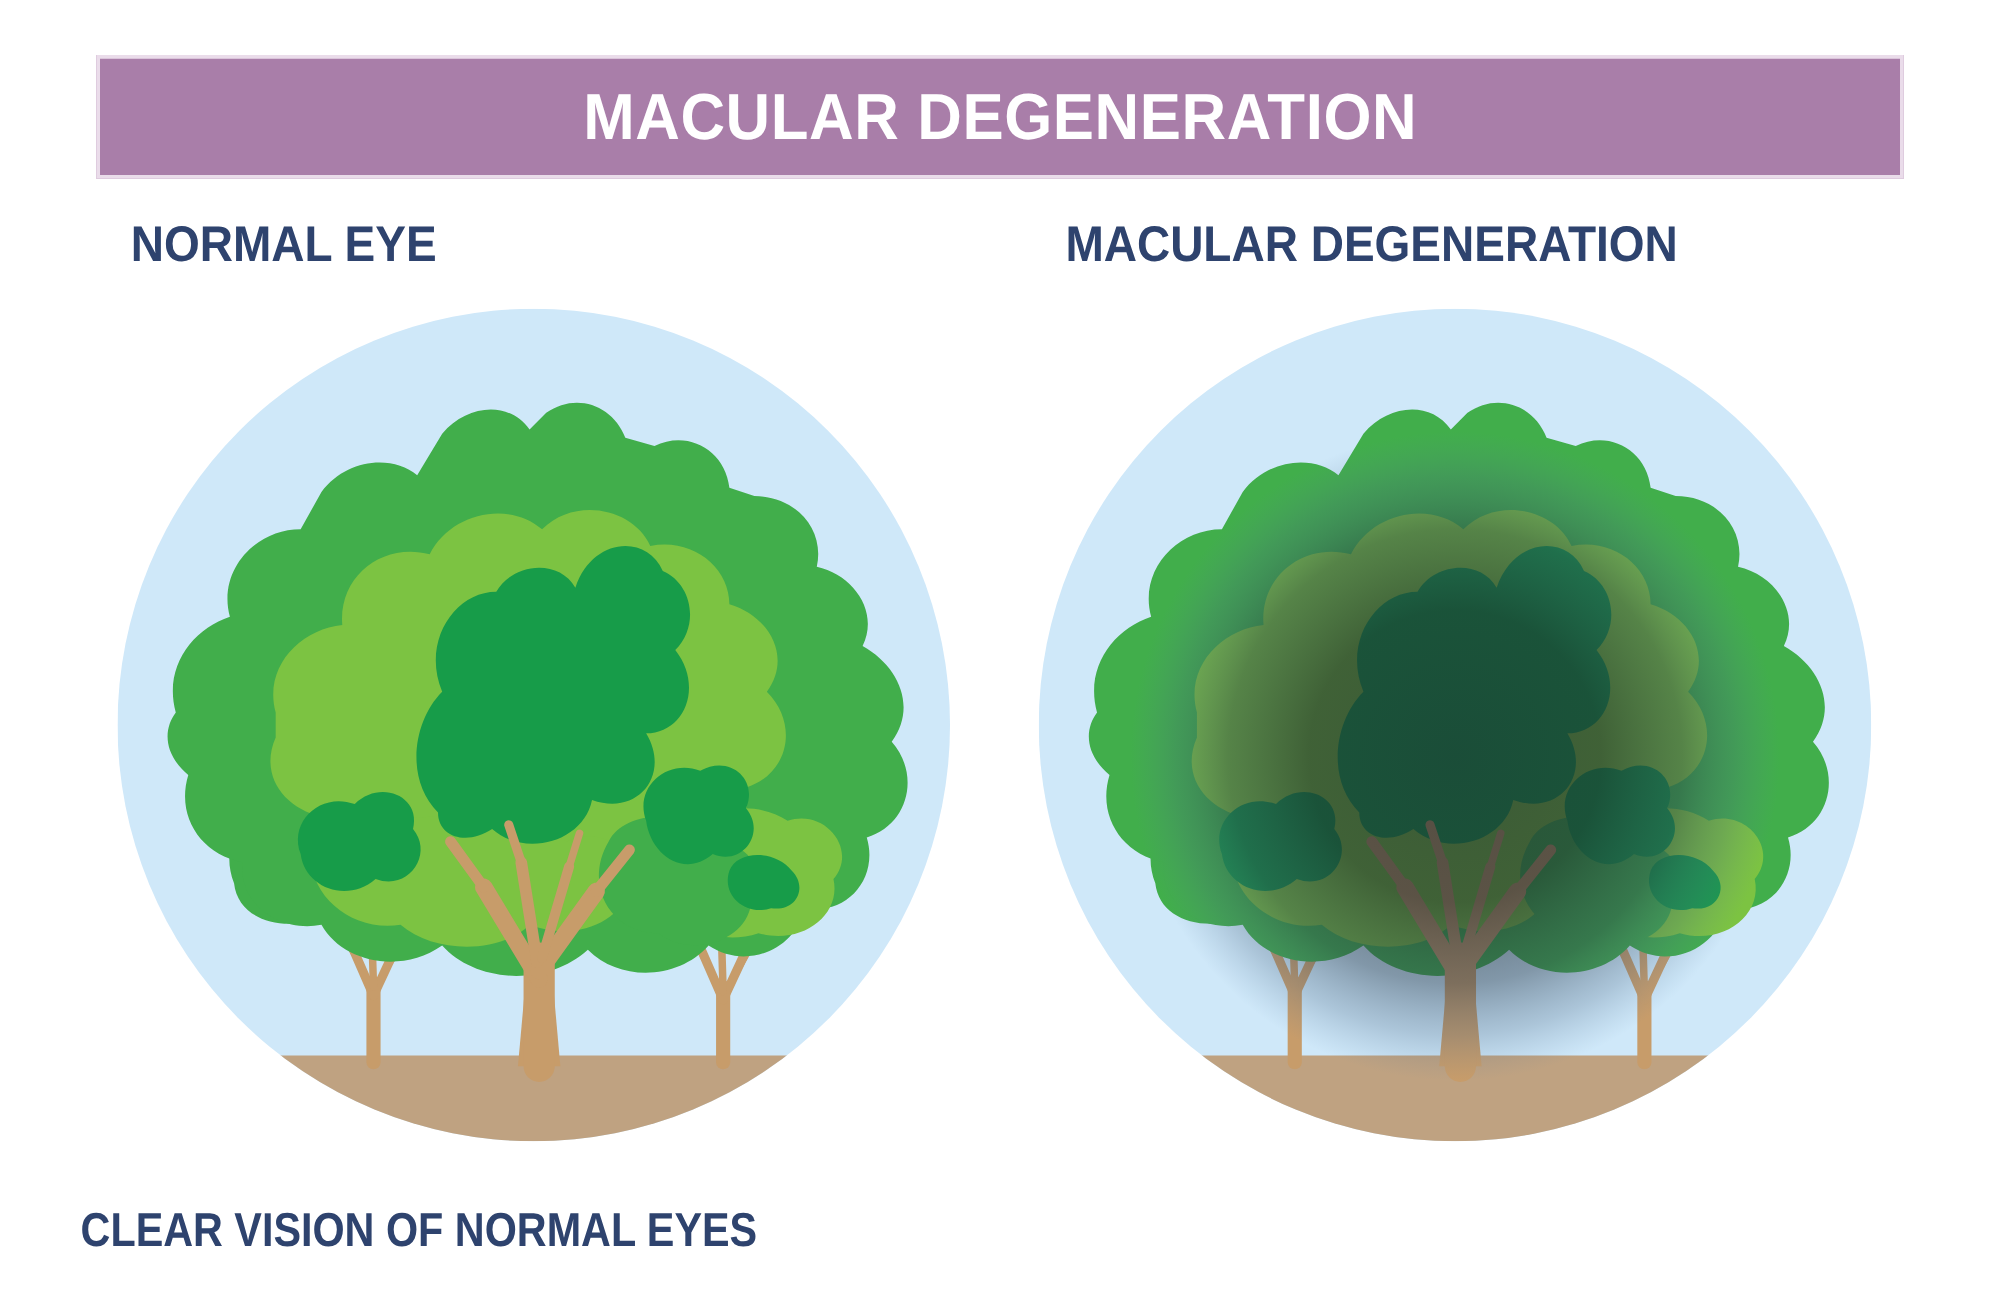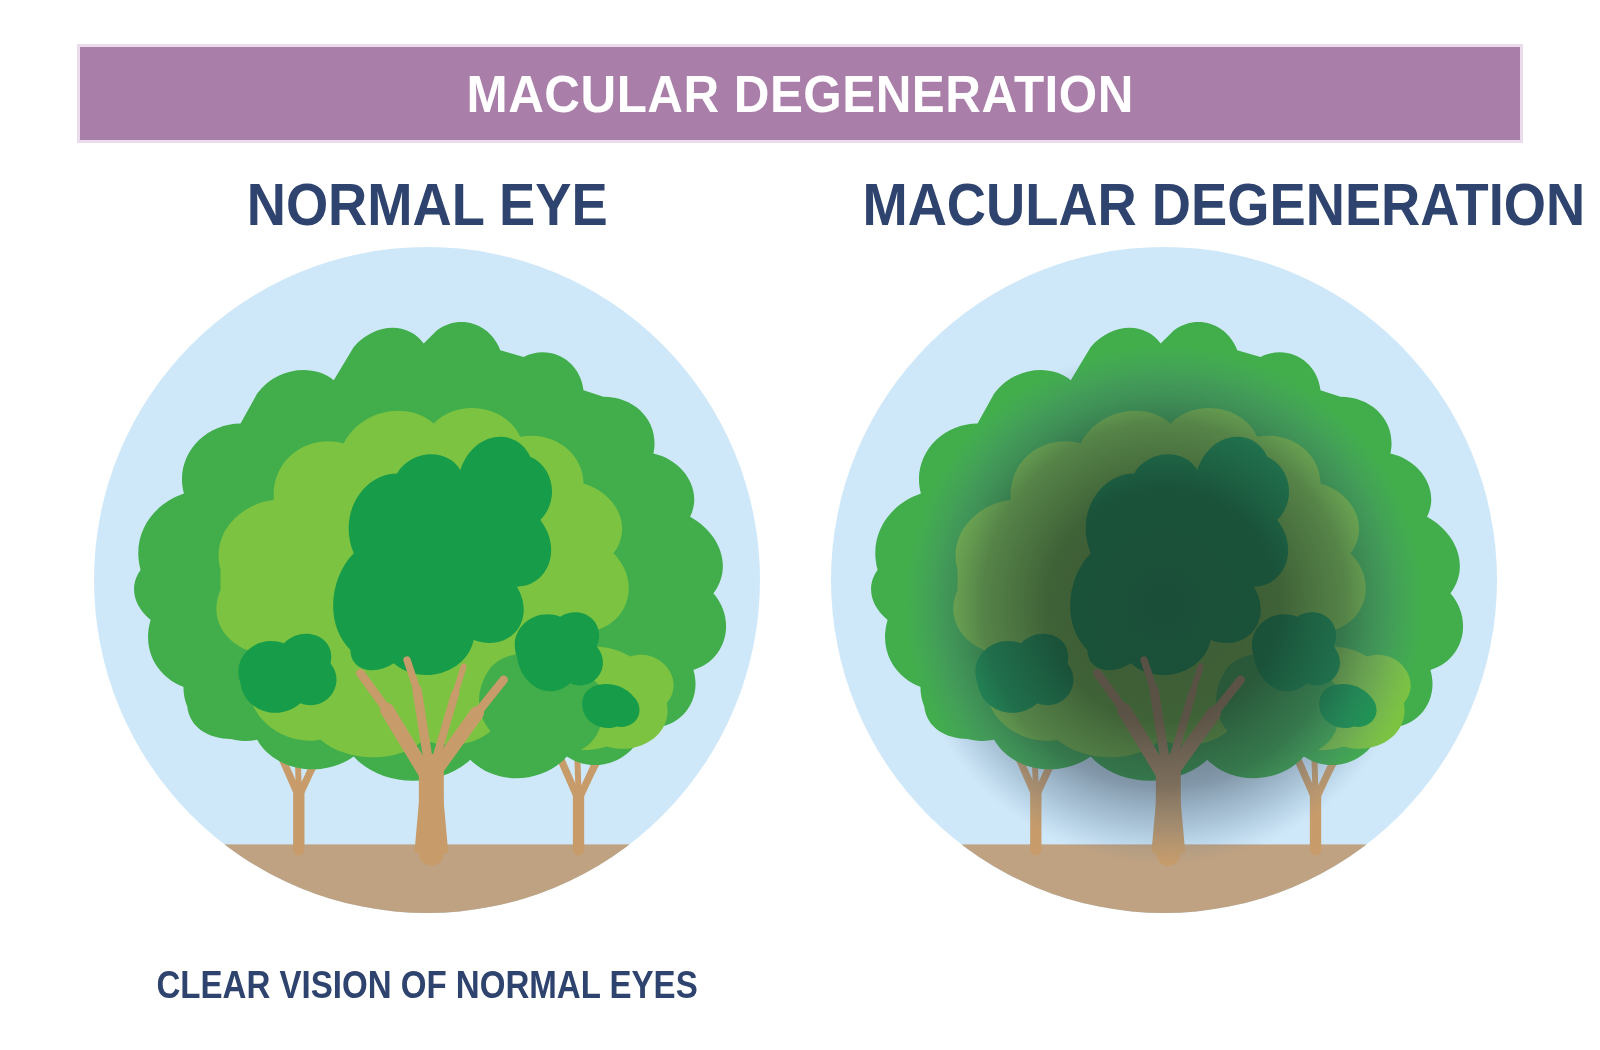--- a/index.html
+++ b/index.html
@@ -21,37 +21,37 @@
   }
   .banner-title{
     color:var(--title-text,#ffffff);
     font-size:52px;font-weight:bold;letter-spacing:.5px;
     display:inline-block;transform:scaleX(.95);
     white-space:nowrap;
   }
 
   
   .col-heading{
-    position:absolute;top:176px;width:666px;text-align:center;
+    position:absolute;top:176px;width:666px;text-align:left;
     color:var(--heading-text,#2e436e);
-    font-size:59px;font-weight:bold;line-height:1;
+    font-size:40px;font-weight:bold;line-height:1;
     white-space:nowrap;
   }
   .col-heading span{display:inline-block;transform:scaleX(.92);}
   .col-heading.left{left:94px;}
   .col-heading.right{left:831px;}
 
   
   .scene{position:absolute;top:247px;width:666px;height:666px;}
   .scene.left{left:94px;}
   .scene.right{left:831px;}
 
   
   .caption{
-    position:absolute;top:966px;width:806px;text-align:center;
+    position:absolute;top:966px;width:806px;
     color:var(--heading-text,#2e436e);
     font-size:38px;font-weight:bold;line-height:1;
     white-space:nowrap;
   }
   .caption span{display:inline-block;transform:scaleX(.87);}
   .caption.left{left:24px;}
   .caption.right{left:761px;}
 
   
   .f-sky{fill:var(--sky,#cfe8f9);}

